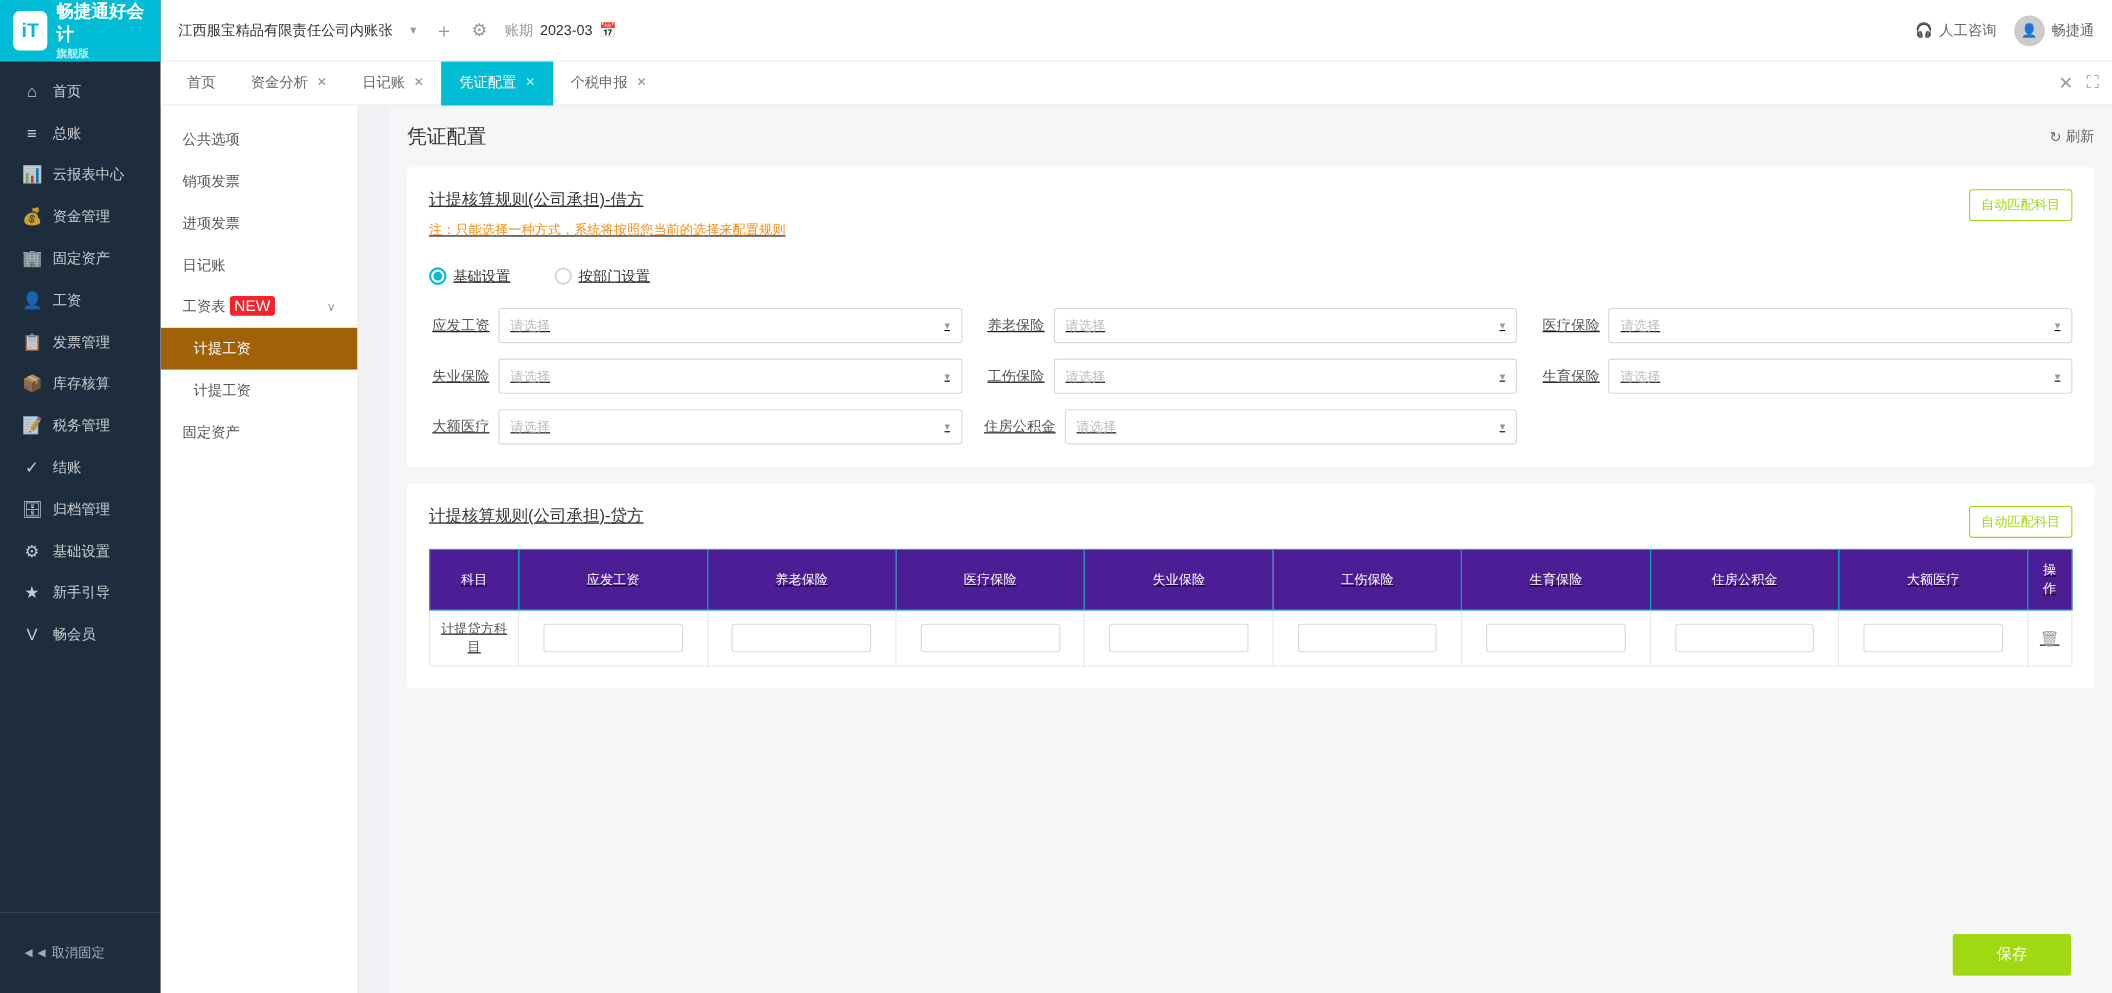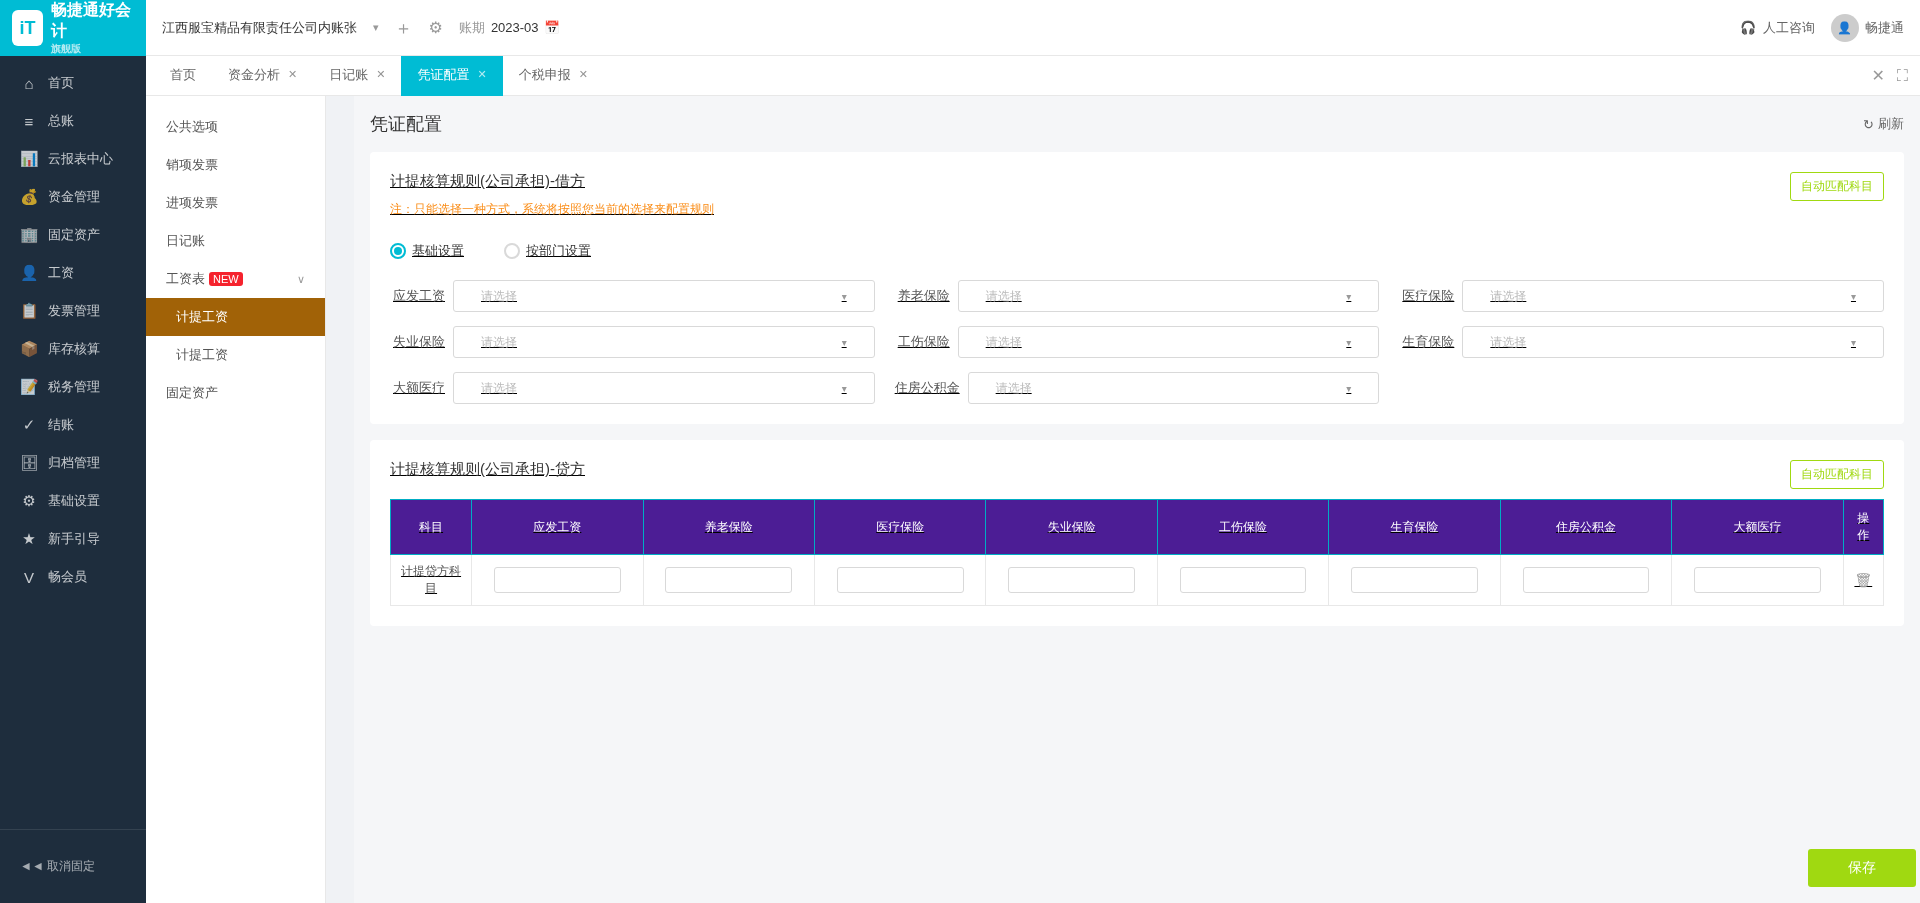--- a/index.html
+++ b/index.html
@@ -220,21 +220,21 @@
       align-items: center;
       justify-content: space-between;
     }
     .left-nav-item.active {
       background: #a16207;
       color: white;
     }
     .badge-new {
       background: #f5222d;
       color: white;
-      font-size: 11px;
+      font-size: 14px;
       padding: 1px 4px;
       border-radius: 3px;
       margin-left: 4px;
       margin-top: 36px;
     }
     .nav-expand-group {
       position: relative;
     }
     .nav-expand-arrow { font-size: 11px; color: #999; }
 
@@ -335,21 +335,21 @@
       color: #555;
       white-space: nowrap;
       min-width: 55px;
       text-align: right;
     }
     .form-select {
       flex: 1;
       height: 32px;
       border: 1px solid #d9d9d9;
       border-radius: 3px;
-      padding: 0 27px;
+      padding: 0 10px;
       display: flex;
       align-items: center;
       justify-content: space-between;
       cursor: pointer;
       background: white;
       color: #bbb;
       font-size: 12px;
     }
     .form-select-arrow { color: #999; font-size: 10px; }
 
@@ -416,21 +416,21 @@
     .save-btn {
       background: #a0d911;
       color: white;
       border: none;
       padding: 10px 40px;
       font-size: 14px;
       cursor: pointer;
       border-radius: 3px;
       position: fixed;
       bottom: 16px;
-      right: 4px;
+      right: 37px;
     }
 
     
     ::-webkit-scrollbar { width: 6px; height: 6px; }
     ::-webkit-scrollbar-track { background: #f1f1f1; }
     ::-webkit-scrollbar-thumb { background: #ccc; border-radius: 3px; }
   </style>
 </head>
 <body>
 

